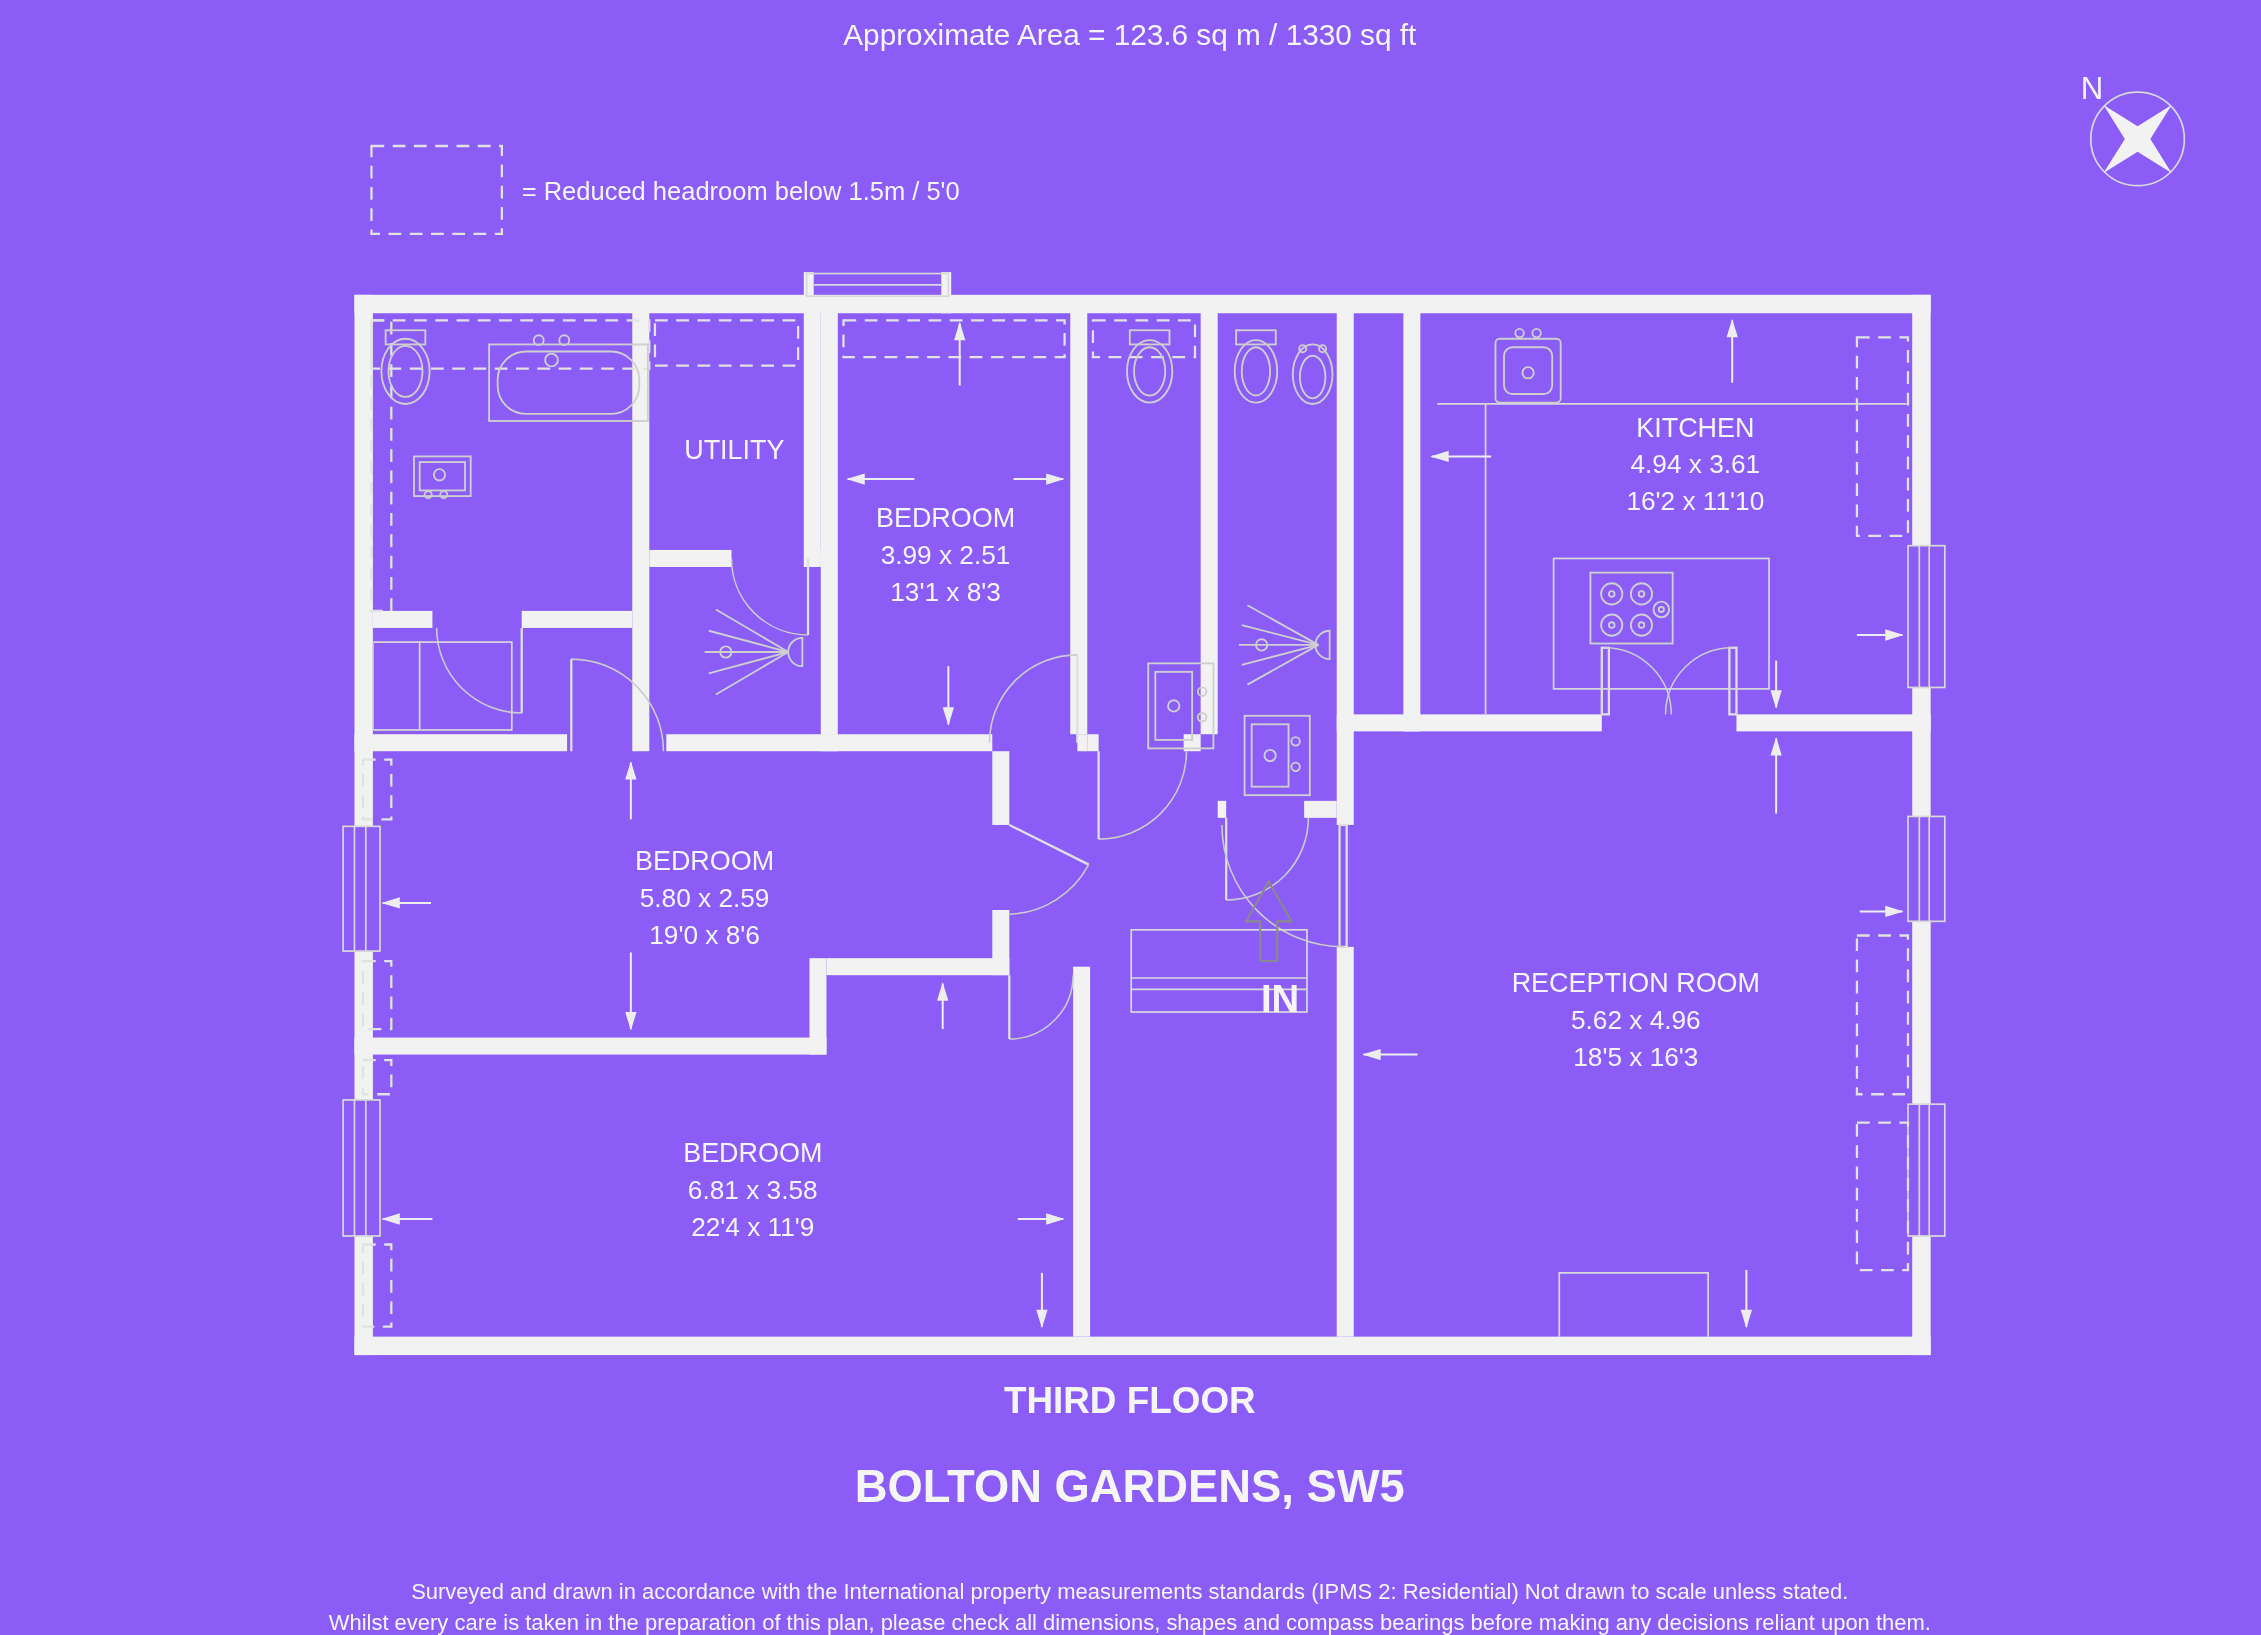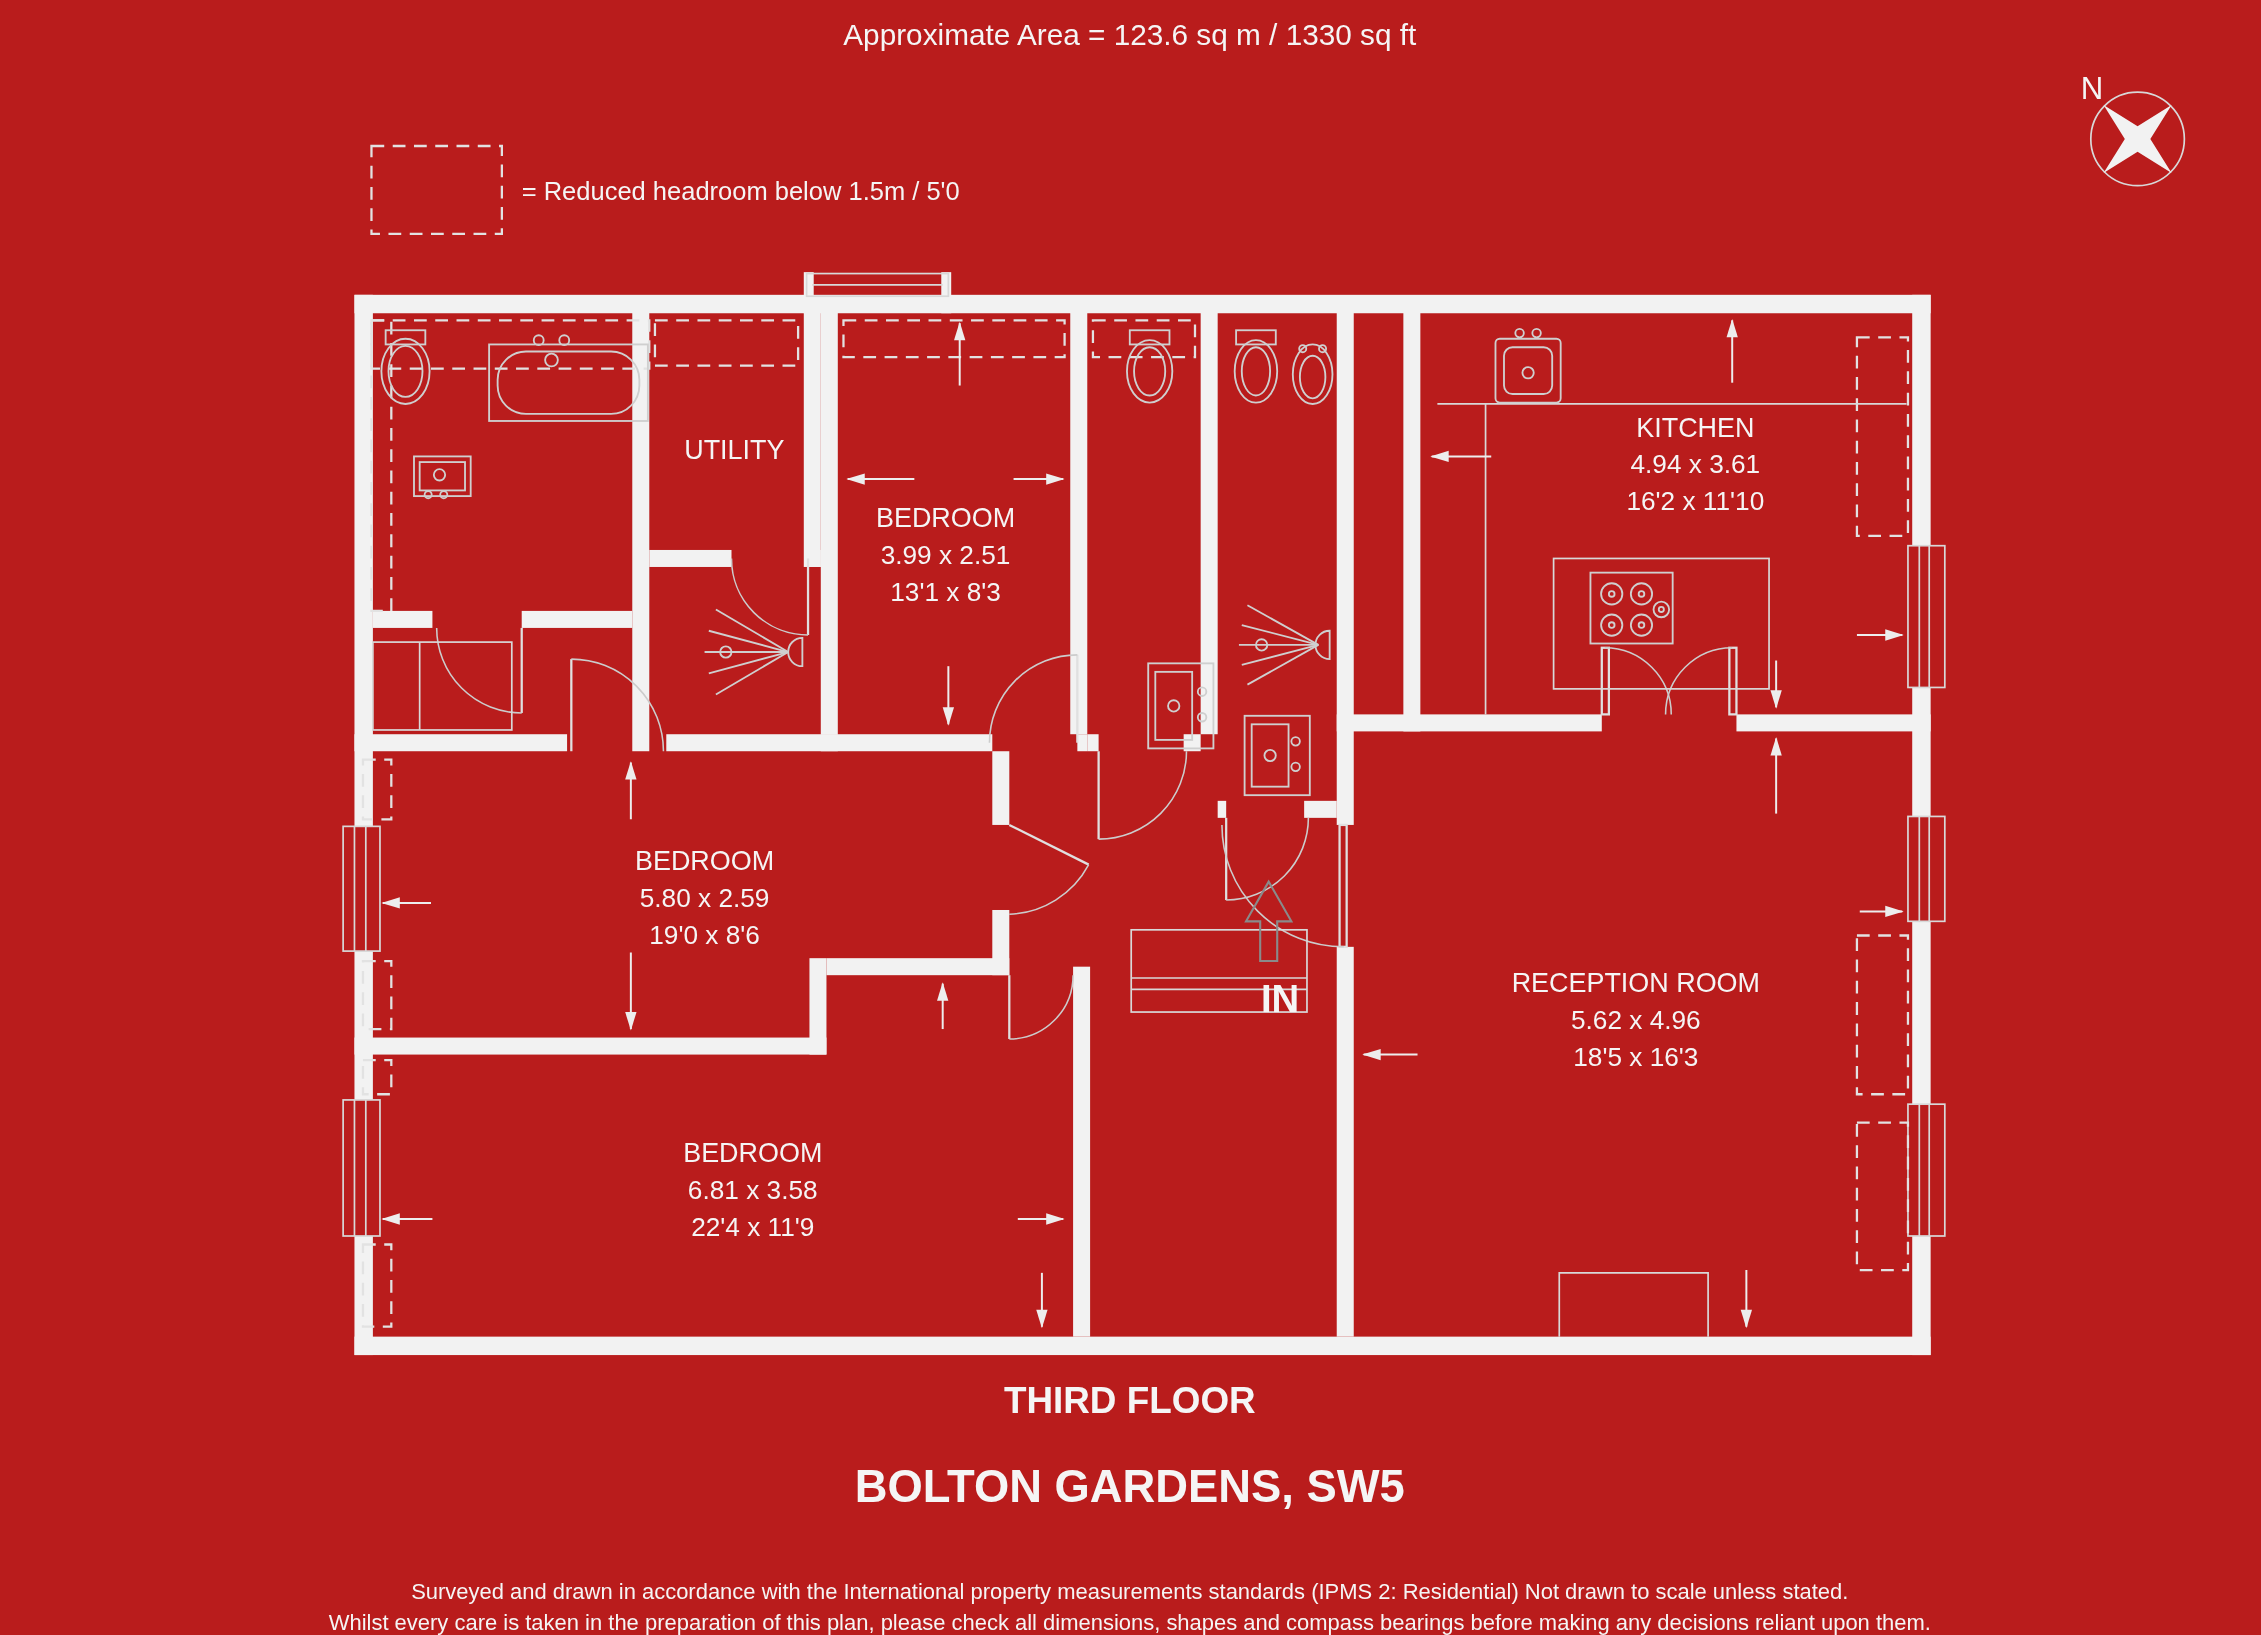--- a/index.html
+++ b/index.html
@@ -1,16 +1,16 @@
 <!DOCTYPE html>
 <html style="font-size:11.3px"><head>
 <meta charset="utf-8">
 <style>
   html,body{margin:0;padding:0;background:#101010;}
-  .page{width:2261px;height:1635px;background:#b91c1c;overflow:hidden;text-align:center;}
+  .page{width:2261px;height:1635px;background:#8b5cf6;overflow:hidden;text-align:center;}
   svg{display:block;font-family:"Liberation Sans","DejaVu Sans",sans-serif;}
   text{fill:#f5f5f5;}
   .wall{fill:#f2f2f2;stroke:none;}
   .thin{fill:none;stroke:#d8d8d8;stroke-width:1.2;}
   .fix{fill:none;stroke:#cfcfcf;stroke-width:1.3;}
   .dash{fill:none;stroke:#e2e2e2;stroke-width:1.6;stroke-dasharray:9 6;}
   .arc{fill:none;stroke:#cccccc;stroke-width:1.1;}
   .leaf{fill:none;stroke:#e0e0e0;stroke-width:1.6;}
   .dim{stroke:#ededed;stroke-width:1.4;}
   .roomname{font-size:19px;}

